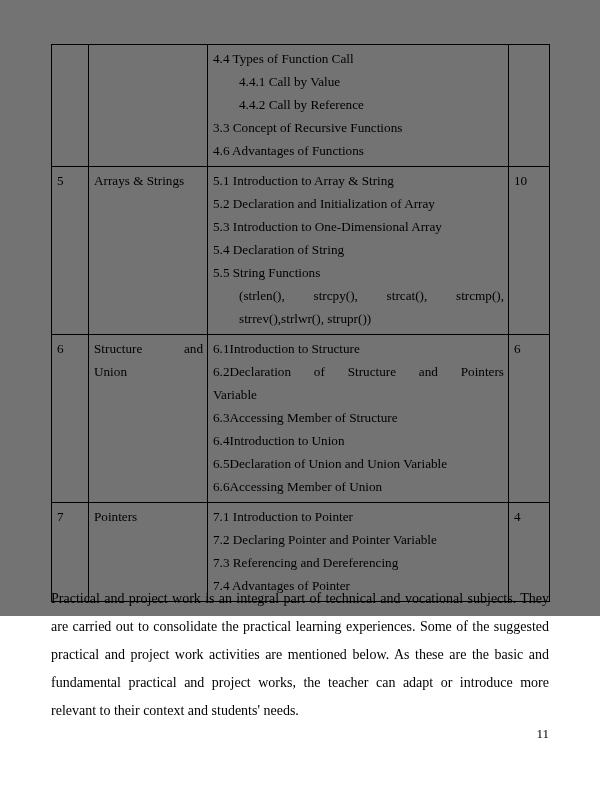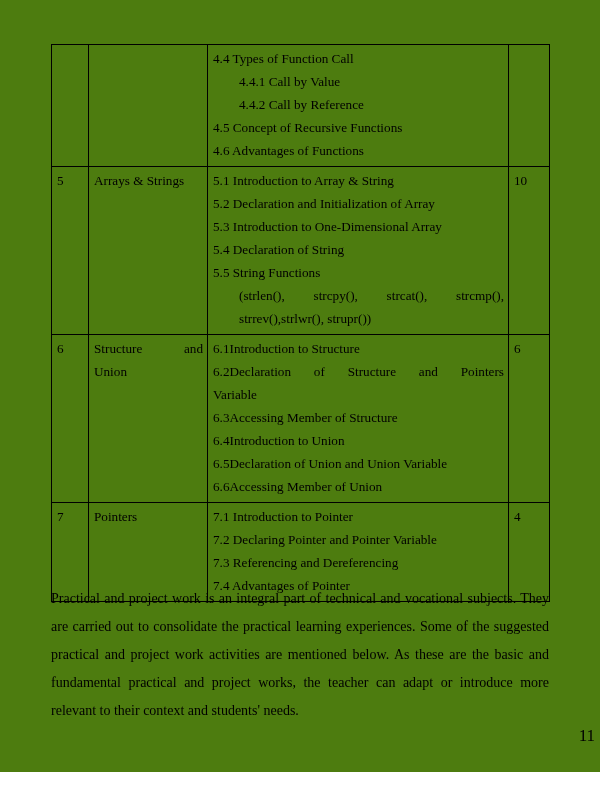--- a/index.html
+++ b/index.html
@@ -14,22 +14,22 @@
     font-family: "Liberation Serif", "DejaVu Serif", serif;
     color: #000000;
     overflow: hidden;
   }
 
   .page {
     position: absolute;
     left: 0;
     top: 0;
     width: 600px;
-    height: 772px;
-    background: #4d7c0f;
+    height: 616px;
+    background: #737373;
   }
 
   
   .syllabus-table {
     position: absolute;
     left: 51px;
     top: 44px;
     width: 498px;
     border-collapse: collapse;
     table-layout: fixed;
@@ -78,22 +78,21 @@
     line-height: 28px;
     text-align: justify;
   }
 
   .page-number {
     position: absolute;
     left: 0;
     top: 726px;
     width: 549px;
     text-align: right;
-    font-size: 17px;
-    padding-left: 46px;
+    font-size: 13px;
   }
 </style>
 </head>
 <body>
 
 <div class="page">
 
   <table class="syllabus-table">
     <colgroup>
       <col class="col-sn">
@@ -103,21 +102,21 @@
     </colgroup>
     <tbody>
 
       <tr>
         <td class="col-sn"></td>
         <td class="col-unit"></td>
         <td class="col-topic cell-lines">
           <div>4.4 Types of Function Call</div>
           <div class="indent-1">4.4.1 Call by Value</div>
           <div class="indent-1">4.4.2 Call by Reference</div>
-          <div>4.5 Concept of Recursive Functions</div>
+          <div>3.3 Concept of Recursive Functions</div>
           <div>4.6 Advantages of Functions</div>
         </td>
         <td class="col-hrs"></td>
       </tr>
 
       <tr>
         <td class="col-sn">5</td>
         <td class="col-unit">Arrays &amp; Strings</td>
         <td class="col-topic cell-lines">
           <div>5.1 Introduction to Array &amp; String</div>

